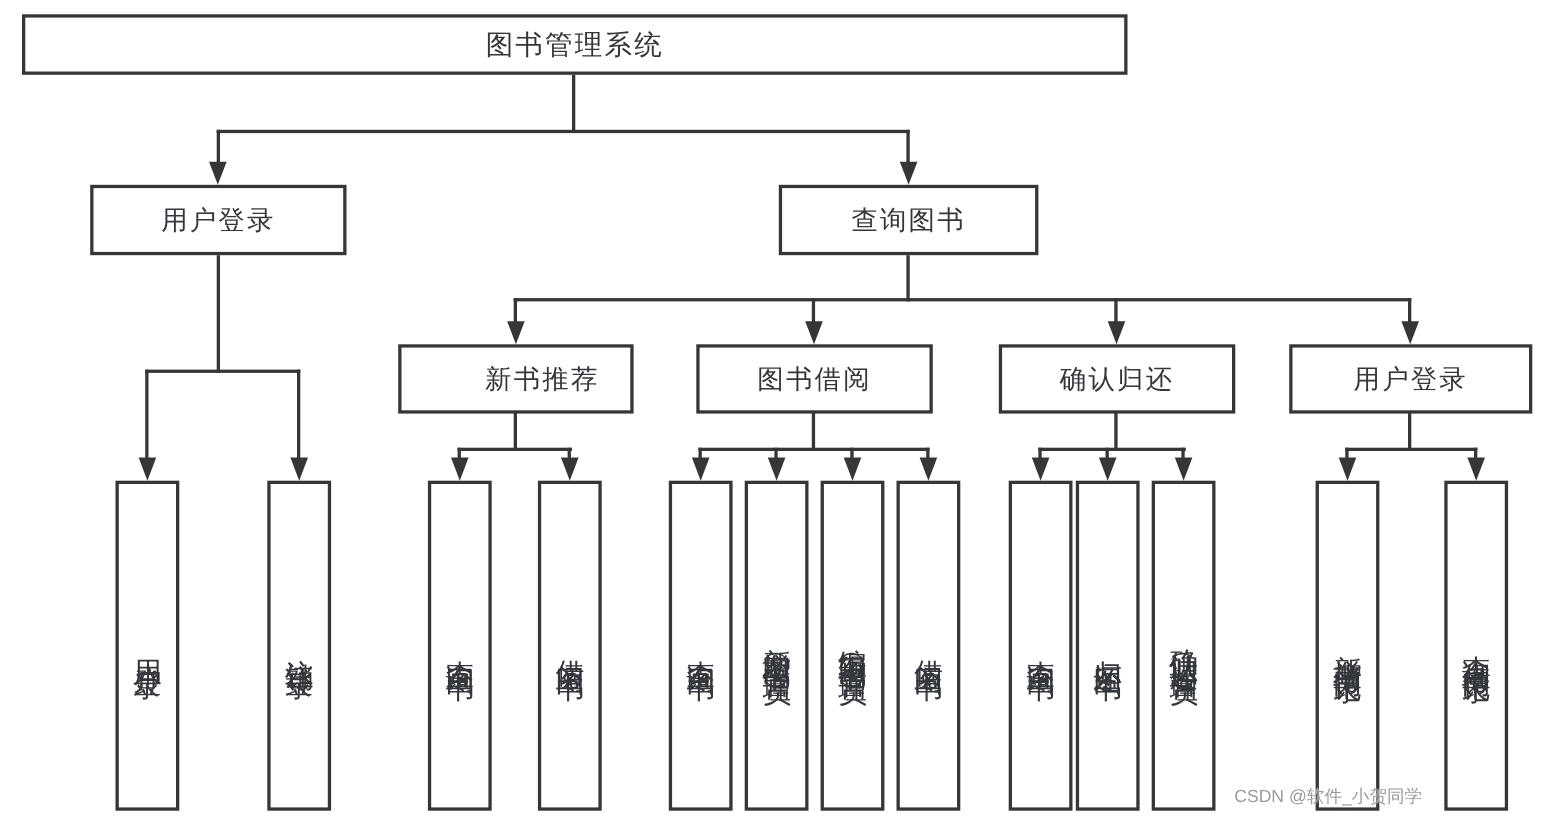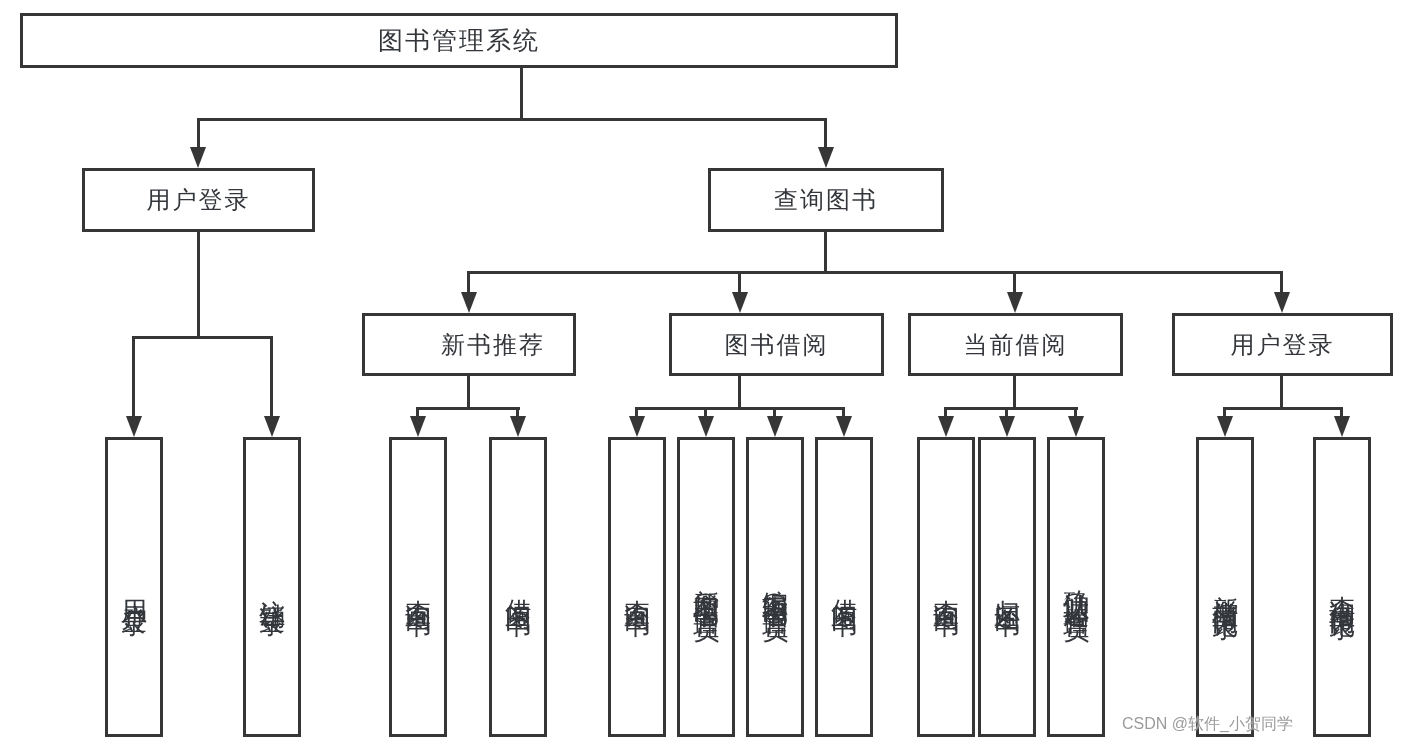--- a/index.html
+++ b/index.html
@@ -31,39 +31,39 @@
   .watermark {
     position: absolute; left: 1122px; top: 714px; font-size: 16px;
     color: var(--watermark, #9b9b9b); white-space: nowrap; text-shadow: 0 0 2px #ffffff;
   }
 </style>
 </head>
 <body>
 
 <div class="stage">
 
-  <div class="box root" style="left:20px; top:13px; width:878px; height:55px;">
+  <div class="box root" style="left:20px; top:13px; width:1005px; height:55px;">
     <span class="label">图书管理系统</span>
   </div>
 
   <div class="box" style="left:82px; top:168px; width:233px; height:64px;">
     <span class="label">用户登录</span>
   </div>
   <div class="box" style="left:708px; top:168px; width:236px; height:64px;">
     <span class="label">查询图书</span>
   </div>
 
   <div class="box" style="left:362px; top:313px; width:214px; height:63px;padding-left:48px;">
     <span class="label">新书推荐</span>
   </div>
-  <div class="box" style="left:633px; top:313px; width:215px; height:63px;margin-left:36px;">
+  <div class="box" style="left:633px; top:313px; width:215px; height:63px;">
     <span class="label">图书借阅</span>
   </div>
   <div class="box" style="left:908px; top:313px; width:215px; height:63px;">
-    <span class="label">当前借阅</span>
+    <span class="label">确认归还</span>
   </div>
   <div class="box" style="left:1172px; top:313px; width:221px; height:63px;">
     <span class="label">用户登录</span>
   </div>
 
   <div class="box vbox" style="left:105px;">
     <span class="label">用户登录</span>
   </div>
   <div class="box vbox" style="left:243px;">
     <span class="label">注销登录</span>

